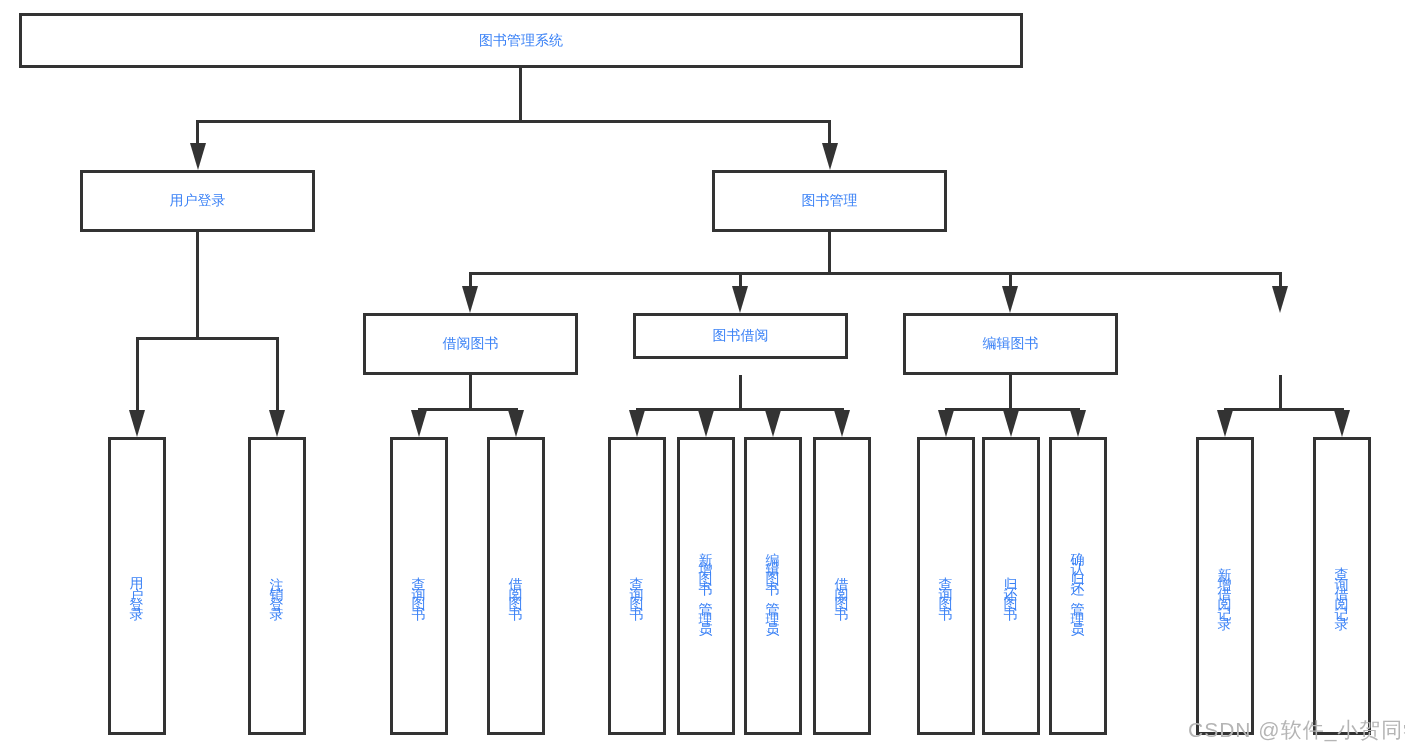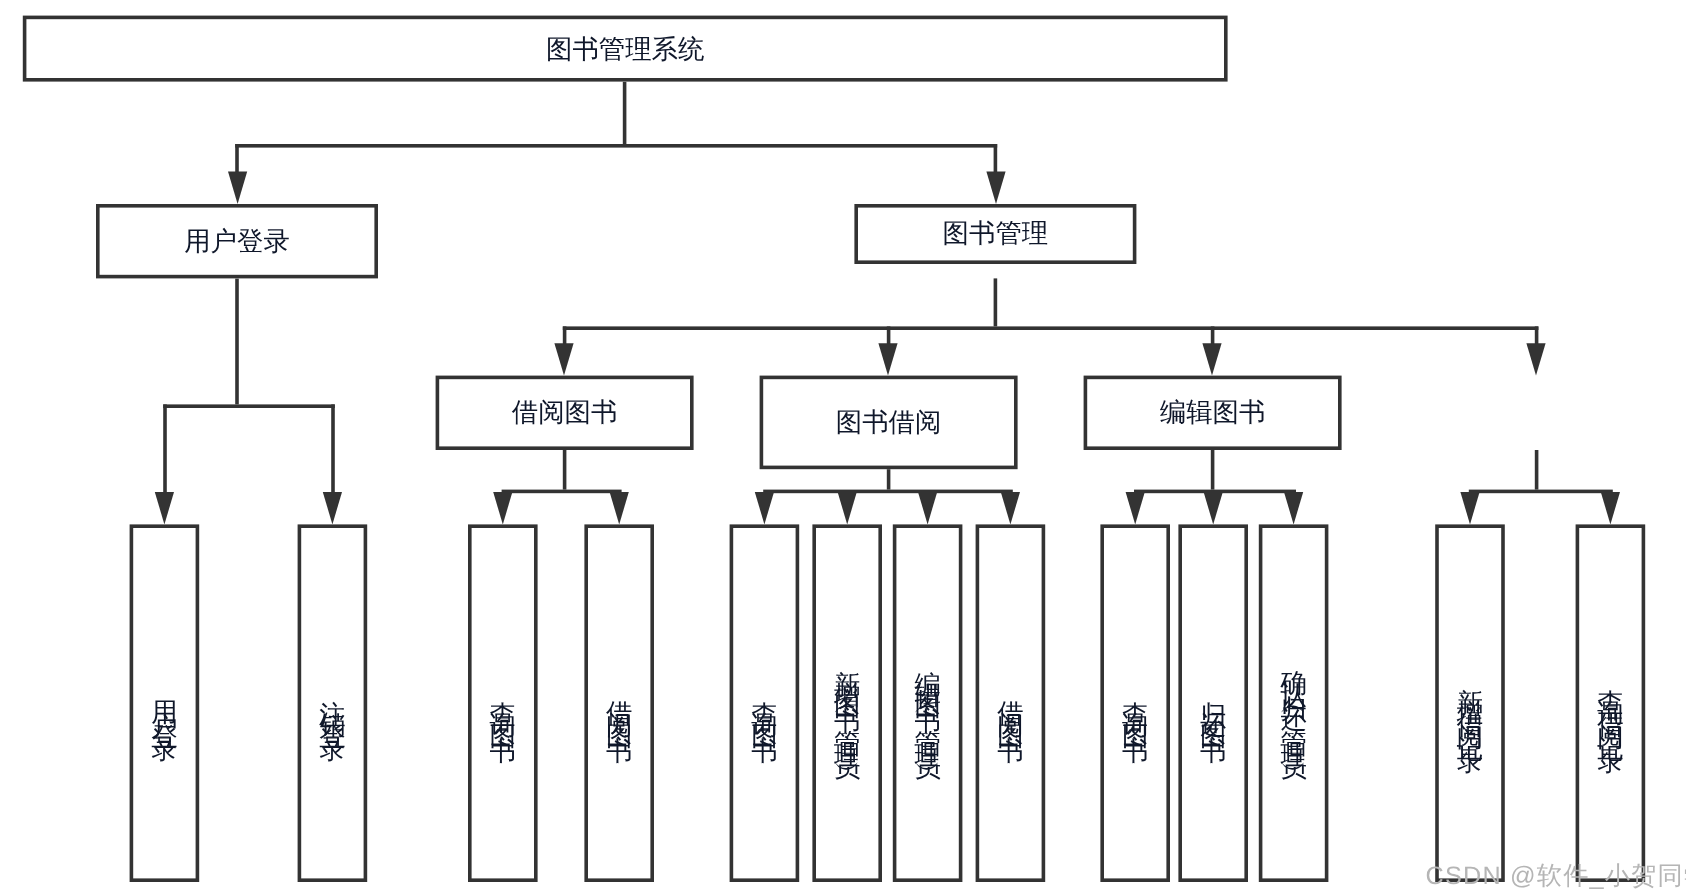--- a/index.html
+++ b/index.html
@@ -3,21 +3,21 @@
 <meta charset="utf-8">
 <style>
   html,body{margin:0;padding:0;background:#ffffff;}
   .canvas{
     position:relative;width:1405px;height:747px;background:#ffffff;overflow:hidden;
     font-family:"Liberation Sans","DejaVu Sans",sans-serif;color:#333333;
   }
   .box{
     position:absolute;box-sizing:border-box;border:3px solid #333333;background:#ffffff;
     display:flex;align-items:center;justify-content:center;
-    font-size:22px;color:#0f172a;z-index:2;
+    font-size:14px;color:#3b82f6;z-index:2;
   }
   .vtext{
     writing-mode:vertical-rl;text-orientation:mixed;
     letter-spacing:10px;line-height:1;white-space:nowrap;
   }
   .hline{position:absolute;height:3px;background:#333333;z-index:1;}
   .vline{position:absolute;width:3px;background:#333333;z-index:1;}
   .arrow{
     position:absolute;width:0;height:0;z-index:1;
     border-left:8px solid transparent;border-right:8px solid transparent;
@@ -81,28 +81,28 @@
   <div class="arrow" style="left:1217px;top:410px"></div>
   <div class="arrow" style="left:1334px;top:410px"></div>
 
   <div class="box" style="left:19px;top:13px;width:1004px;height:55px">
     <span>图书管理系统</span>
   </div>
 
   <div class="box" style="left:80px;top:170px;width:235px;height:62px">
     <span>用户登录</span>
   </div>
-  <div class="box" style="left:712px;top:170px;width:235px;height:50px">
+  <div class="box" style="left:712px;top:170px;width:235px;height:62px">
     <span>图书管理</span>
   </div>
 
   <div class="box" style="left:363px;top:313px;width:215px;height:62px">
     <span>借阅图书</span>
   </div>
-  <div class="box" style="left:633px;top:313px;width:215px;height:78px">
+  <div class="box" style="left:633px;top:313px;width:215px;height:46px">
     <span>图书借阅</span>
   </div>
   <div class="box" style="left:903px;top:313px;width:215px;height:62px">
     <span>编辑图书</span>
   </div>
 
   <div class="box" style="left:108px;top:437px;width:58px;height:298px">
     <span class="vtext">用户登录</span>
   </div>
   <div class="box" style="left:248px;top:437px;width:58px;height:298px">

